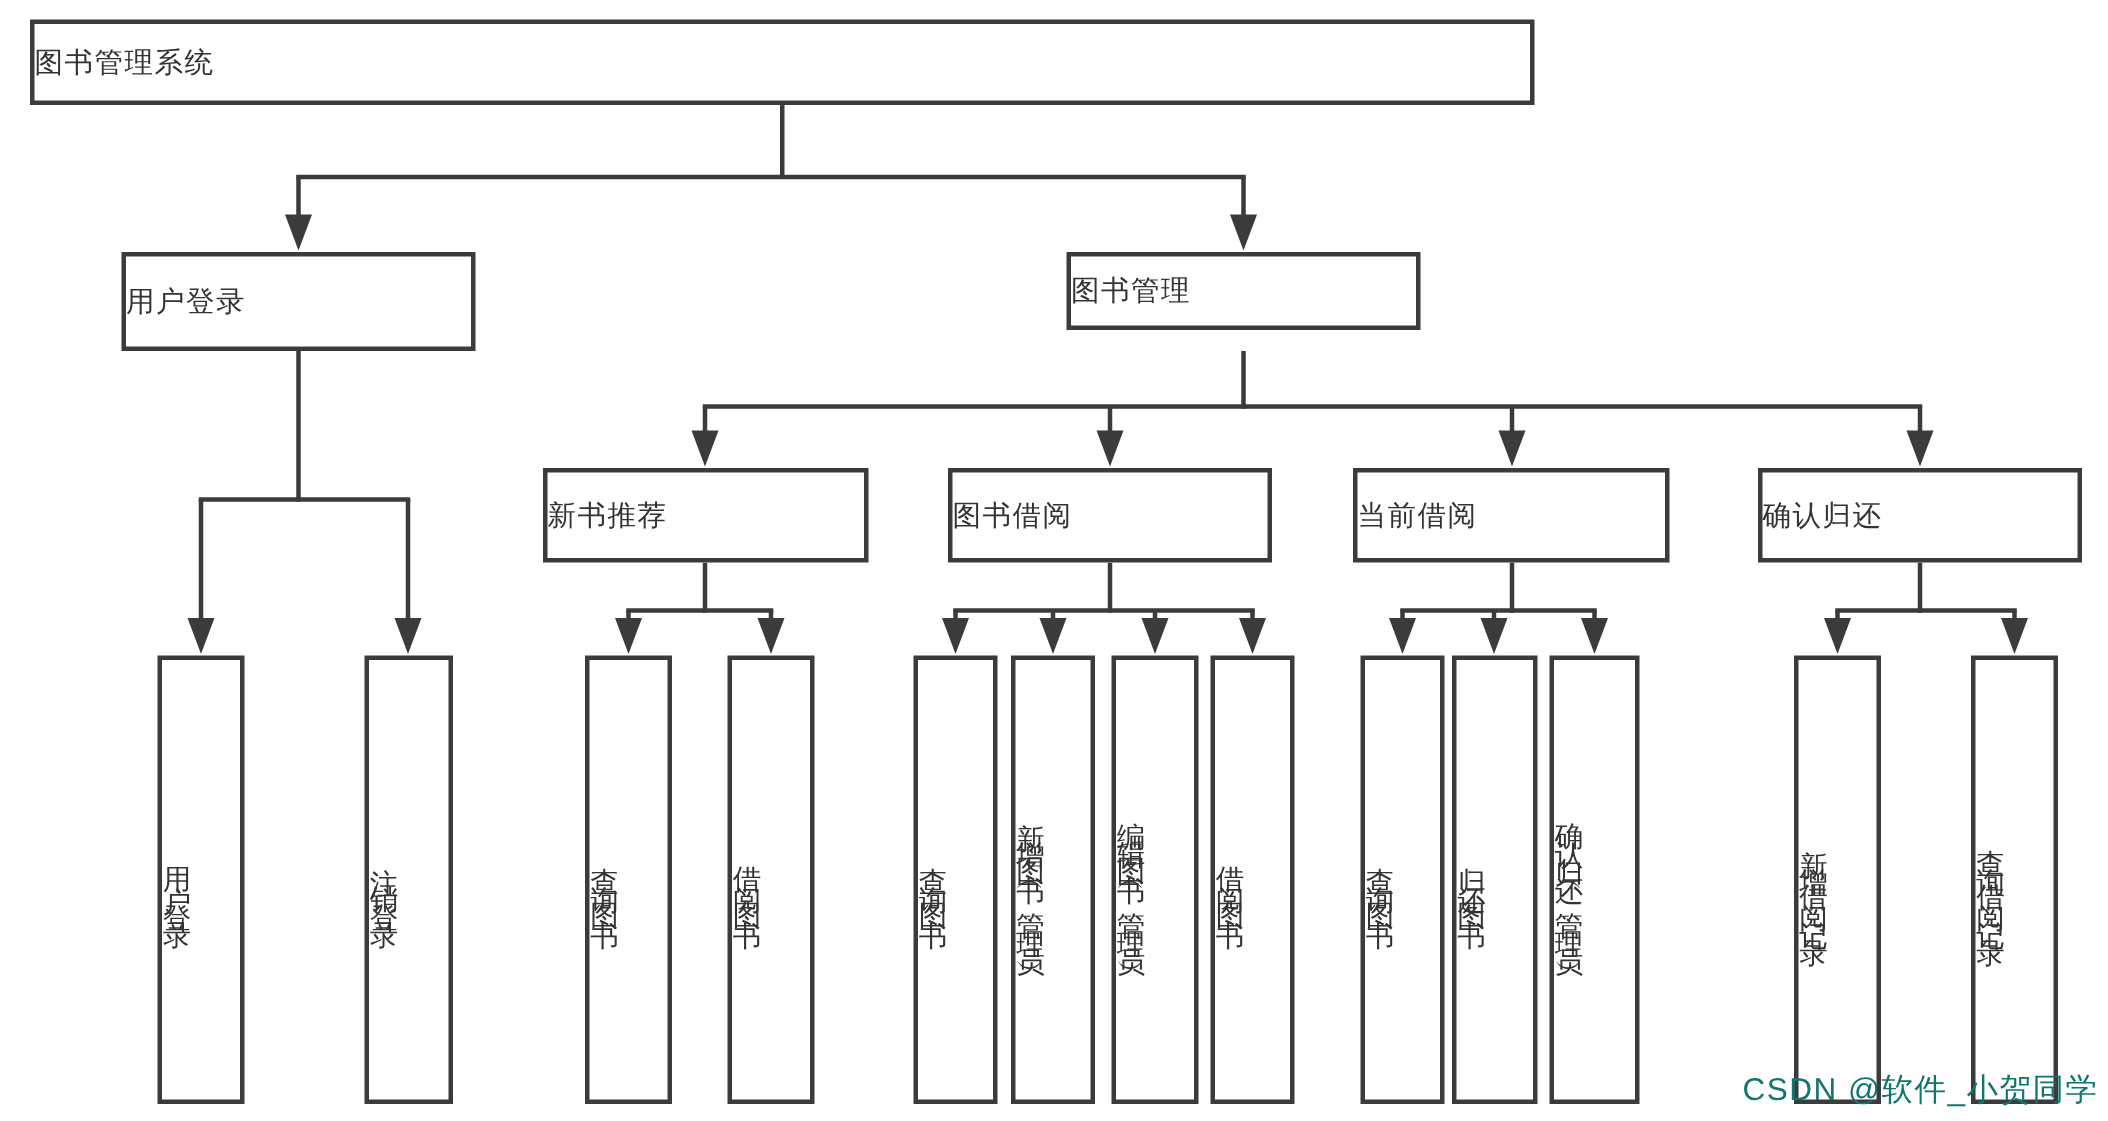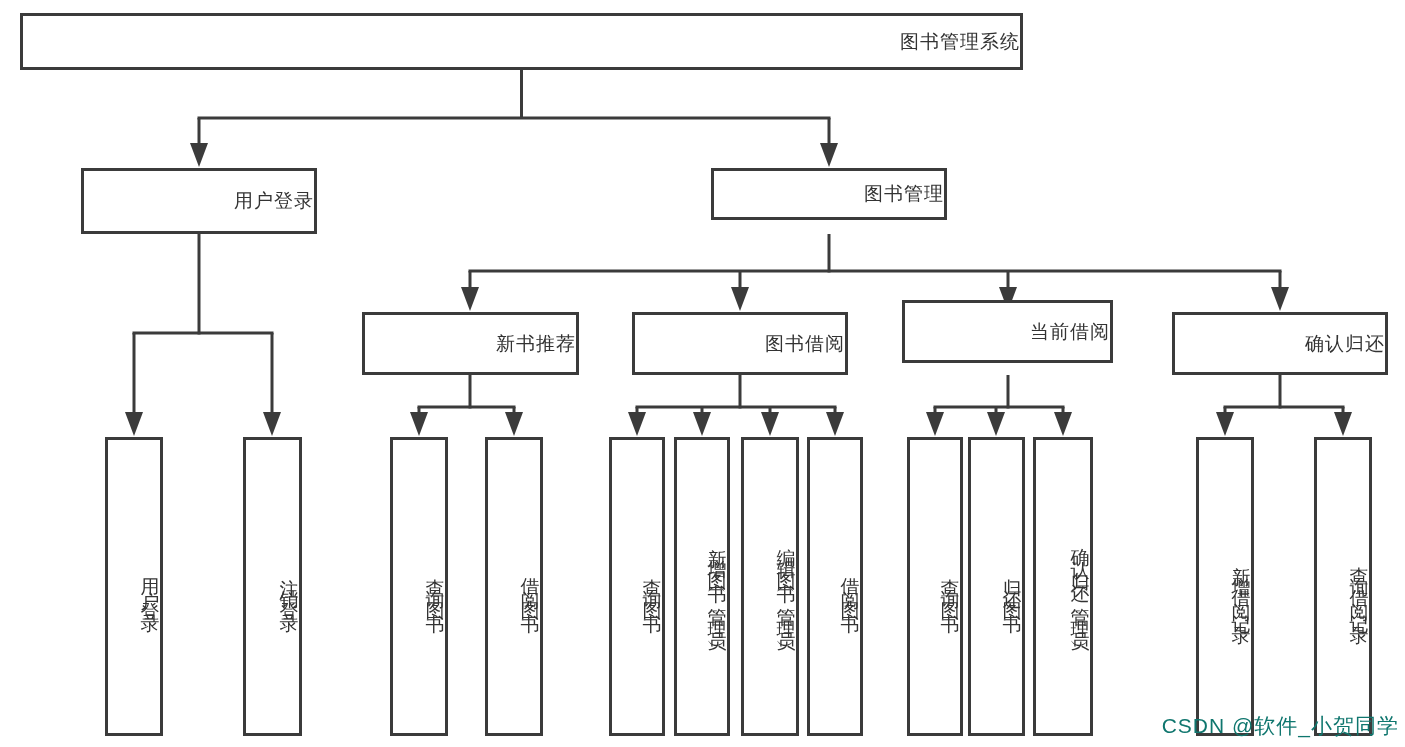--- a/index.html
+++ b/index.html
@@ -11,21 +11,21 @@
     overflow:hidden;
   }
   #wires{position:absolute;left:0;top:0;z-index:1;}
   .node{
     position:absolute;
     box-sizing:border-box;
     border:3px solid #3b3b3b;
     background:#ffffff;
     display:flex;
     align-items:center;
-    justify-content:flex-end;
+    justify-content:flex-start;
     z-index:2;
   }
   .node .lbl{
     color:#333333;
     font-size:19px;
     letter-spacing:1px;
     white-space:nowrap;
   }
   .leaf .lbl{
     writing-mode:vertical-rl;
@@ -115,21 +115,21 @@
   <div class="node" style="left:711px;top:168px;width:236px;height:52px">
     <span class="lbl">图书管理</span>
   </div>
 
   <div class="node" style="left:362px;top:312px;width:217px;height:63px">
     <span class="lbl">新书推荐</span>
   </div>
   <div class="node" style="left:632px;top:312px;width:216px;height:63px">
     <span class="lbl">图书借阅</span>
   </div>
-  <div class="node" style="left:902px;top:300px;width:211px;height:63px">
+  <div class="node" style="left:902px;top:312px;width:211px;height:63px">
     <span class="lbl">当前借阅</span>
   </div>
   <div class="node" style="left:1172px;top:312px;width:216px;height:63px">
     <span class="lbl">确认归还</span>
   </div>
 
   <div class="node leaf" style="left:105px;top:437px;width:58px;height:299px">
     <span class="lbl">用户登录</span>
   </div>
   <div class="node leaf" style="left:243px;top:437px;width:59px;height:299px">

